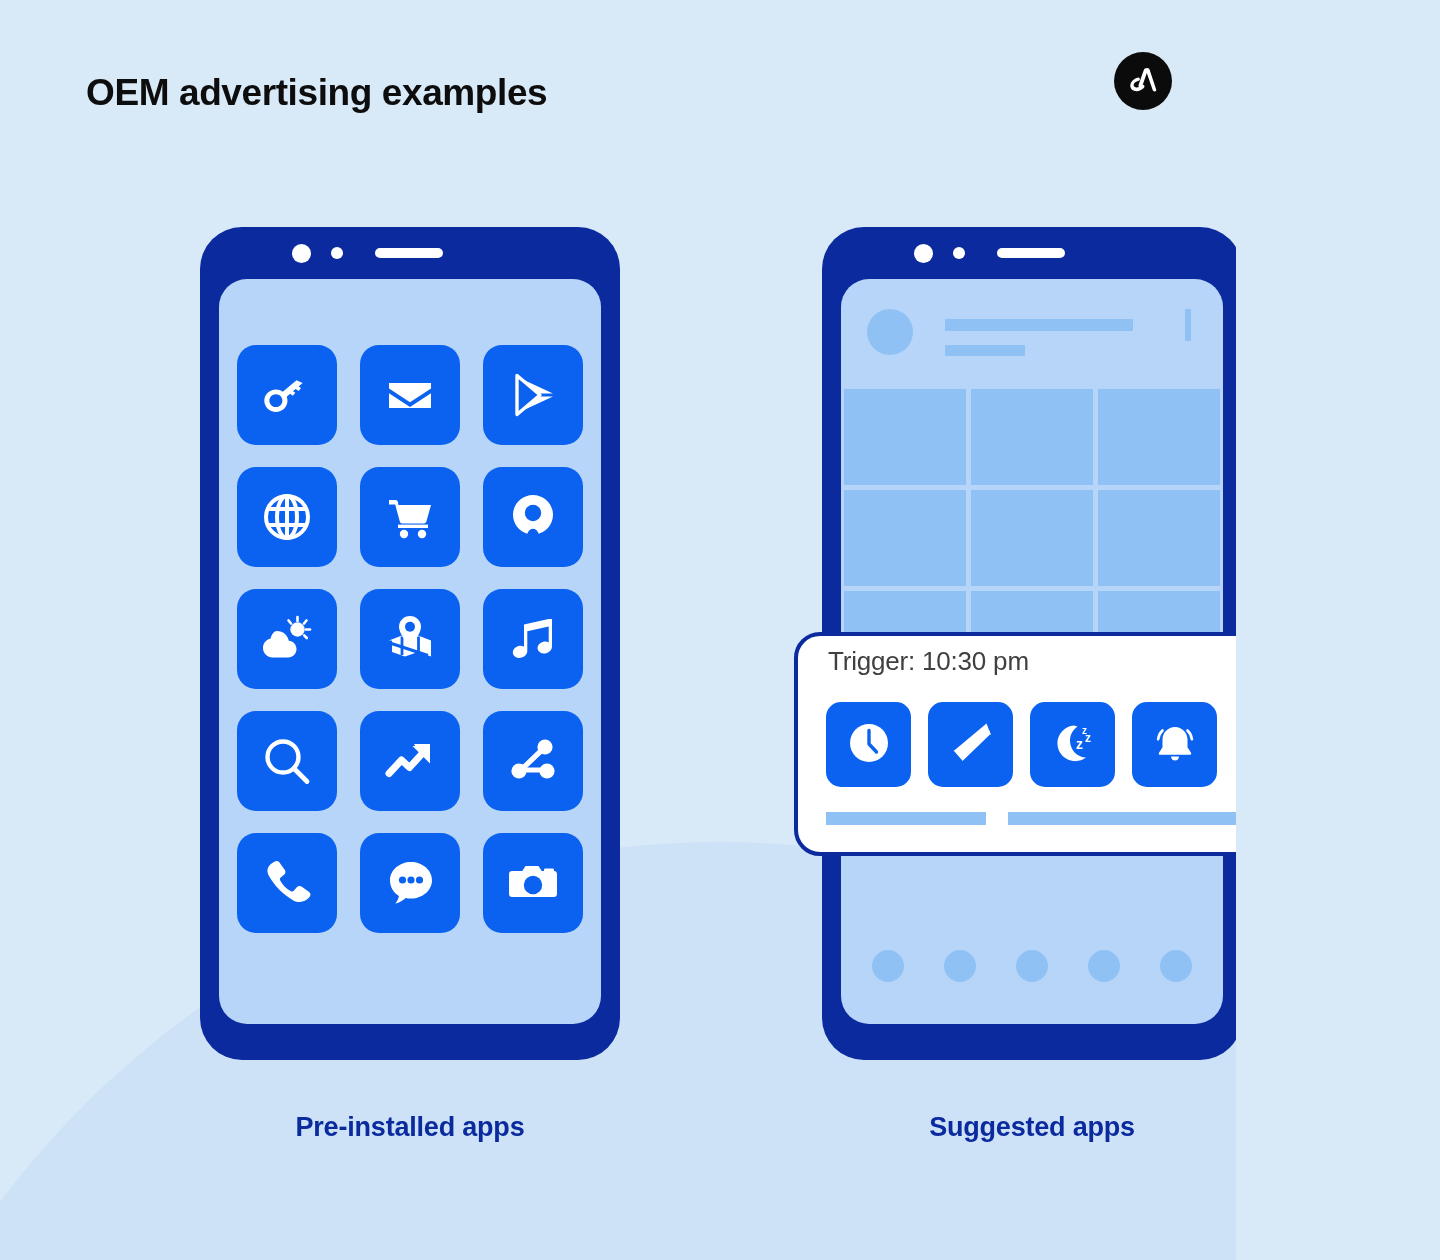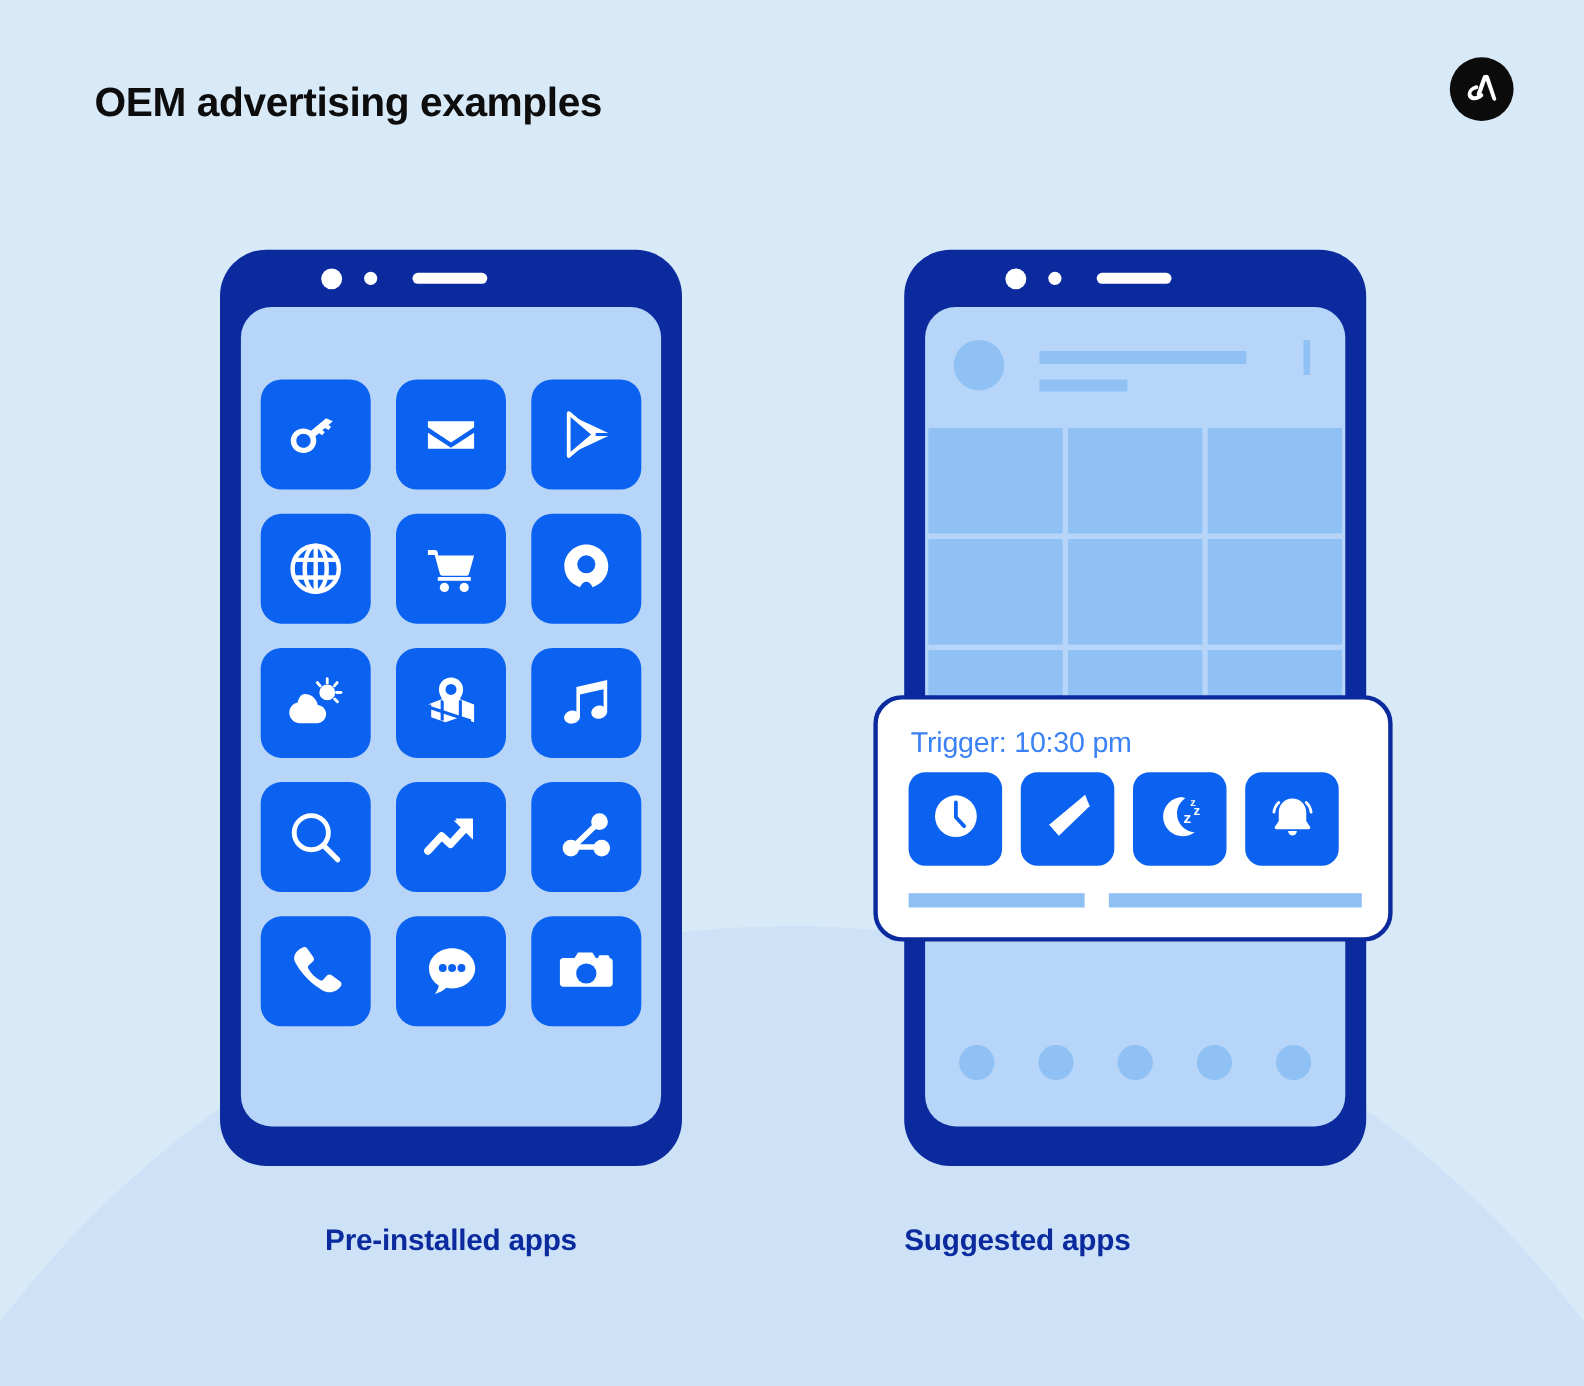--- a/index.html
+++ b/index.html
@@ -10,21 +10,21 @@
     width: 1440px;
     height: 1260px;
     background: #d8e9f8;
     font-family: "Liberation Sans", sans-serif;
     overflow: hidden;
     position: relative;
   }
   .stage {
     position: absolute;
     inset: 0;
-    width: 1440px;
+    width: 1236px;
     height: 1260px;
     overflow: hidden;
   }
   
   .bg-arc {
     position: absolute;
     left: -180px;
     top: 842px;
     width: 1800px;
     height: 900px;
@@ -213,23 +213,23 @@
     height: 224px;
     background: #ffffff;
     border: 4px solid #0a2a9e;
     border-radius: 26px;
     box-sizing: border-box;
     z-index: 8;
   }
   .notif-title {
     position: absolute;
     left: 30px;
-    top: 24px;
+    top: 10px;
     font-size: 26px;
-    color: #3b82f6;
+    color: #404040;
     letter-spacing: -0.2px;
     white-space: nowrap;
   }
   .notif-icons {
     position: absolute;
     left: 28px;
     top: 66px;
     display: flex;
     gap: 17px;
   }
@@ -261,21 +261,21 @@
   .caption {
     position: absolute;
     font-size: 27px;
     font-weight: bold;
     color: #0a2a9e;
     letter-spacing: -0.2px;
     z-index: 6;
     white-space: nowrap;
   }
   .caption-left  { left: 200px; top: 1112px; width: 420px; text-align: center; }
-  .caption-right { left: 822px; top: 1112px; width: 420px; text-align: left; }
+  .caption-right { left: 822px; top: 1112px; width: 420px; text-align: center; }
 </style>
 </head>
 <body>
 
 <div class="stage">
 
   <div class="bg-arc"></div>
 
   <div class="page-title">OEM advertising examples</div>
 

